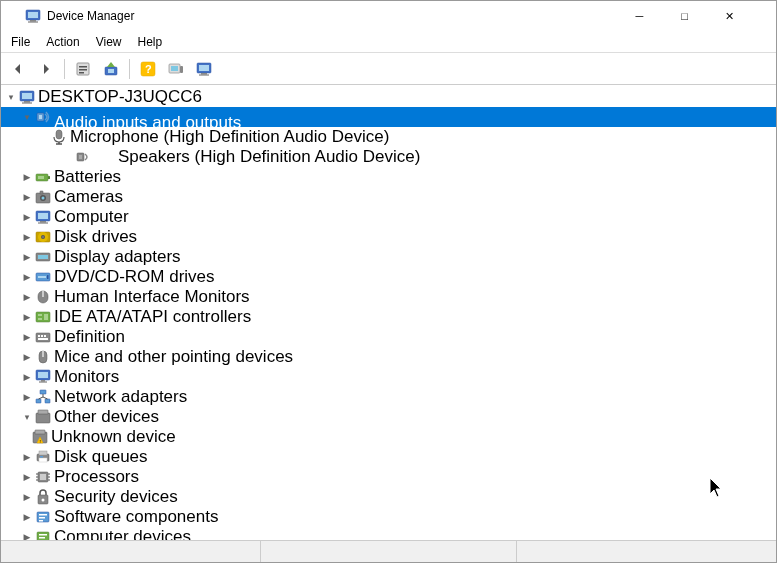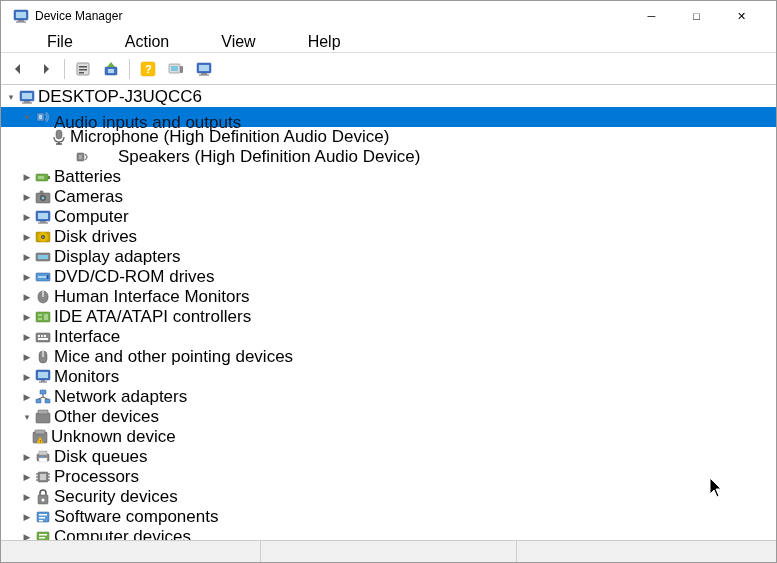--- a/index.html
+++ b/index.html
@@ -17,21 +17,21 @@
       background: #fff;
       border: 1px solid #999;
       display: flex;
       flex-direction: column;
     }
     .title-bar {
       background: #fff;
       height: 30px;
       display: flex;
       align-items: center;
-      padding: 0 12px;
+      padding: 0 24px;
       border-bottom: none;
       justify-content: space-between;
       user-select: none;
     }
     .title-bar-left {
       display: flex;
       align-items: center;
       gap: 6px;
     }
     .title-icon {
@@ -62,23 +62,22 @@
       height: 22px;
       display: flex;
       align-items: center;
       background: #fff;
       padding: 0 2px;
       border-bottom: 1px solid #ddd;
     }
     .menu-item {
       padding: 2px 8px;
       cursor: pointer;
-      font-size: 16px;
+      font-size: 12px;
       color: #000;
-      margin-left: 36px;
     }
     .toolbar {
       height: 32px;
       display: flex;
       align-items: center;
       padding: 2px 4px;
       border-bottom: 1px solid #ccc;
       background: #fff;
       gap: 2px;
     }
@@ -136,21 +135,21 @@
     .tree-item {
       display: flex;
       align-items: center;
       height: 20px;
       padding-right: 4px;
       cursor: pointer;
       white-space: nowrap;
       user-select: none;
     }
     .tree-item.selected { background: #0078d7; color: #fff; }
-    .tree-item.selected .item-label { color: #0f172a; margin-top: 12px; }
+    .tree-item.selected .item-label { color: #ffffff; margin-top: 12px; }
     .expand-btn {
       width: 16px;
       height: 16px;
       display: flex;
       align-items: center;
       justify-content: center;
       font-size: 9px;
       color: #666;
       flex-shrink: 0;
     }
@@ -412,21 +411,21 @@
         <div class="expand-btn">▶</div>
         <div class="item-icon">
           <svg width="16" height="16" viewBox="0 0 16 16">
             <rect x="1" y="4" width="14" height="9" rx="1" fill="#888" stroke="#555" stroke-width="0.5"></rect>
             <rect x="3" y="6" width="2" height="2" rx="0.3" fill="#fff"></rect>
             <rect x="6" y="6" width="2" height="2" rx="0.3" fill="#fff"></rect>
             <rect x="9" y="6" width="2" height="2" rx="0.3" fill="#fff"></rect>
             <rect x="3" y="9" width="10" height="2" rx="0.3" fill="#fff"></rect>
           </svg>
         </div>
-        <span class="item-label">Interface</span>
+        <span class="item-label">Definition</span>
       </div>
 
       <div class="tree-item" style="padding-left:18px;">
         <div class="expand-btn">▶</div>
         <div class="item-icon">
           <svg width="16" height="16" viewBox="0 0 16 16">
             <rect x="4" y="2" width="8" height="12" rx="4" fill="#888" stroke="#555" stroke-width="0.5"></rect>
             <rect x="7" y="2" width="2" height="6" fill="#ccc"></rect>
             <line x1="8" y1="5" x2="8" y2="5" stroke="#555" stroke-width="1"></line>
           </svg>

